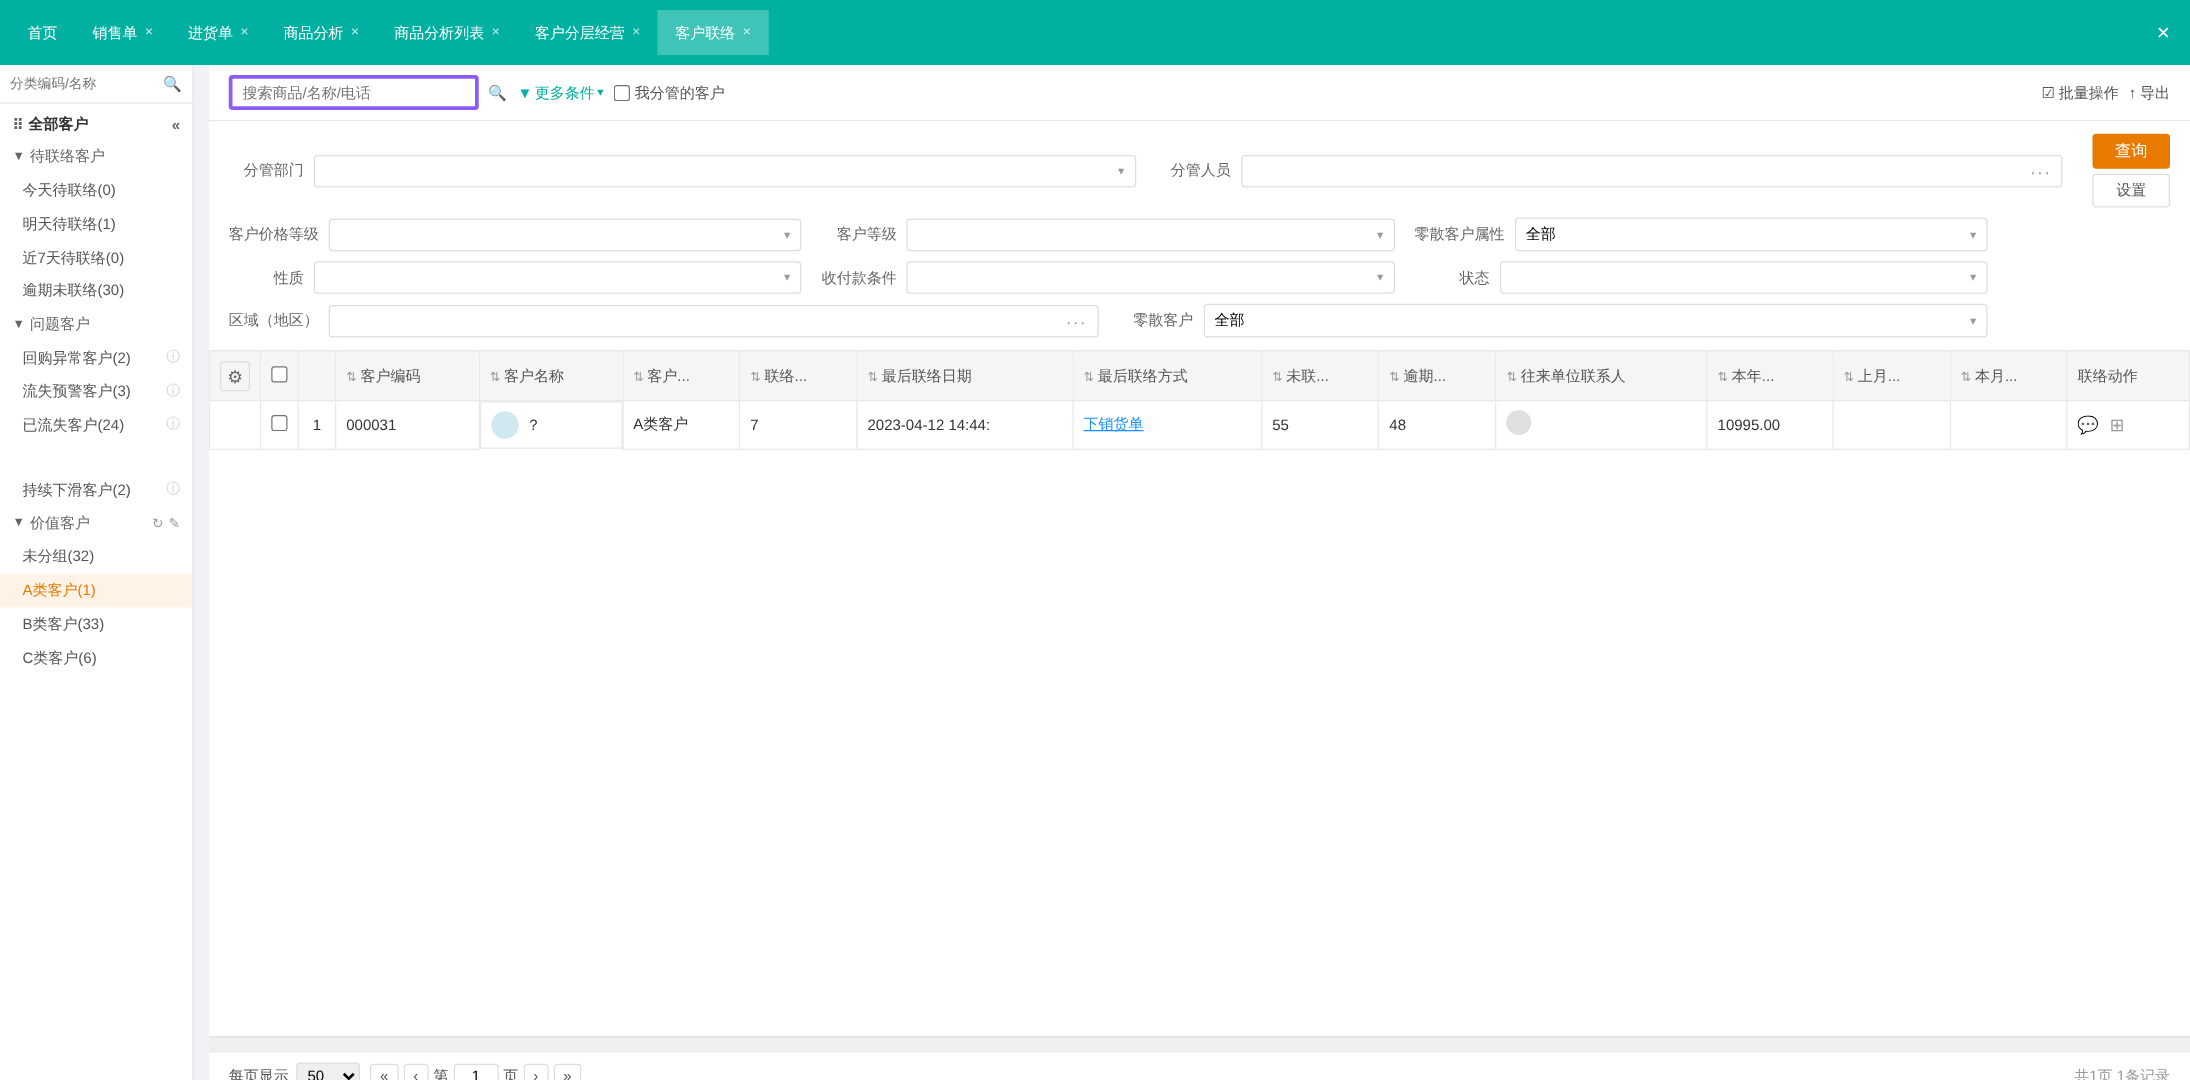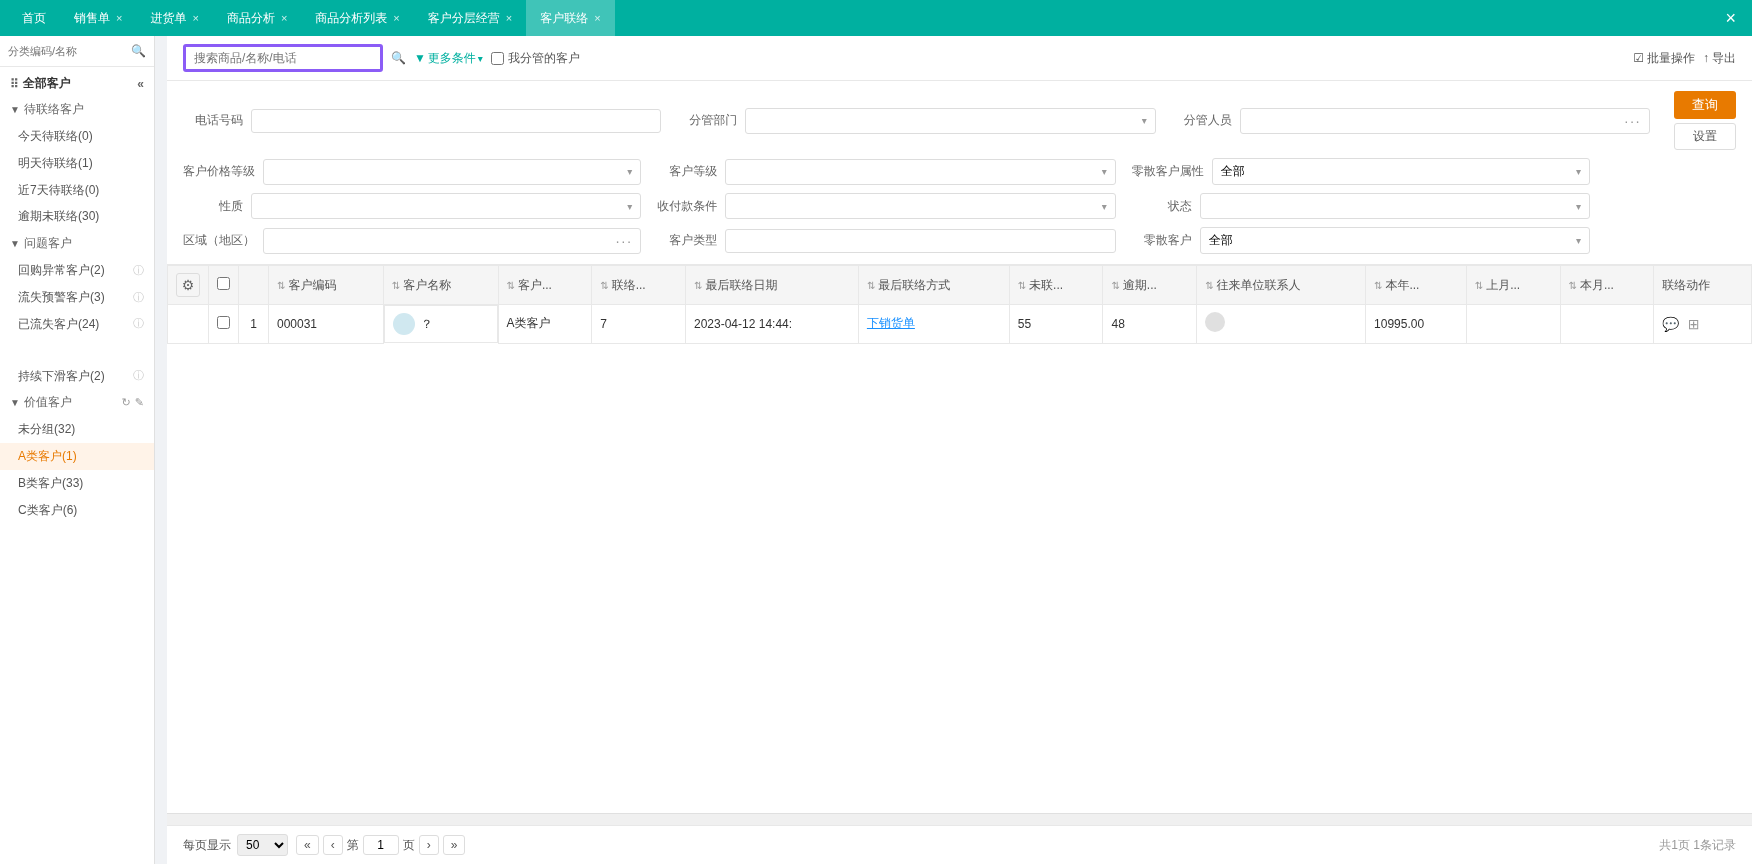--- a/index.html
+++ b/index.html
@@ -1,21 +1,21 @@
 <!DOCTYPE html>
 <html><head>
   <meta charset="utf-8">
   <style>
     * { box-sizing: border-box; margin: 0; padding: 0; font-family: 'Microsoft YaHei', Arial, sans-serif; font-size: 12px; }
     body { background: #f0f2f5; width: 1752px; height: 864px; overflow: hidden; }
     
     
     .top-nav {
       background: #00b0a0;
-      height: 36px;
+      height: 52px;
       display: flex;
       align-items: center;
       padding: 0 8px;
       gap: 0;
     }
     .nav-item {
       color: white;
       padding: 0 14px;
       height: 36px;
       display: flex;
@@ -497,24 +497,20 @@
           <span>↑</span>
           <span>导出</span>
         </div>
       </div>
     </div>
 
     <div class="advanced-filter">
 
       <div class="filter-row">
         <div class="filter-field">
-          <span class="filter-label">电话号码</span>
-          <input class="filter-input" type="text" style="">
-        </div>
-        <div class="filter-field">
           <span class="filter-label">分管部门</span>
           <div class="filter-select">
             <span></span>
             <span class="arrow">▾</span>
           </div>
         </div>
         <div class="filter-field">
           <span class="filter-label">分管人员</span>
           <div class="filter-select" style="flex:1;border:1px solid #ddd;border-radius:3px;padding:4px 8px;display:flex;align-items:center;justify-content:flex-end;min-height:26px;">
             <span class="filter-select-dots">···</span>
@@ -575,24 +571,20 @@
         </div>
         <div style="width:130px;"></div>
       </div>
 
       <div class="filter-row">
         <div class="filter-field">
           <span class="filter-label">区域（地区）</span>
           <div class="filter-select" style="flex:1;border:1px solid #ddd;border-radius:3px;padding:4px 8px;display:flex;align-items:center;justify-content:flex-end;min-height:26px;">
             <span class="filter-select-dots">···</span>
           </div>
-        </div>
-        <div class="filter-field">
-          <span class="filter-label">客户类型</span>
-          <input class="filter-input" type="text" style="">
         </div>
         <div class="filter-field">
           <span class="filter-label">零散客户</span>
           <div class="filter-select">
             <span>全部</span>
             <span class="arrow">▾</span>
           </div>
         </div>
         <div style="width:130px;"></div>
       </div>

